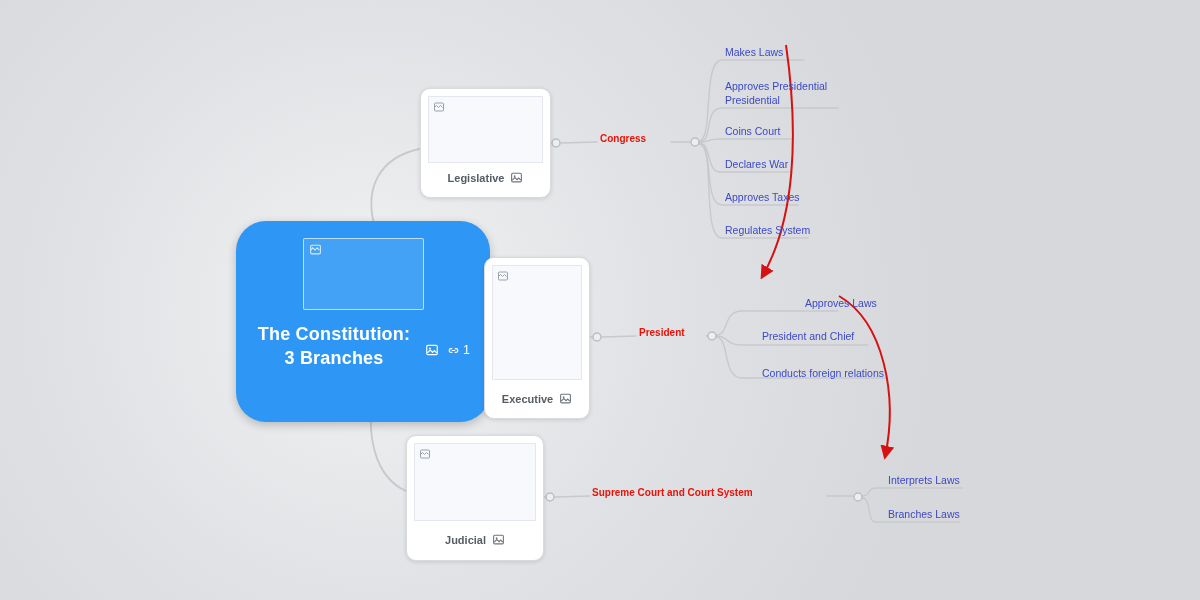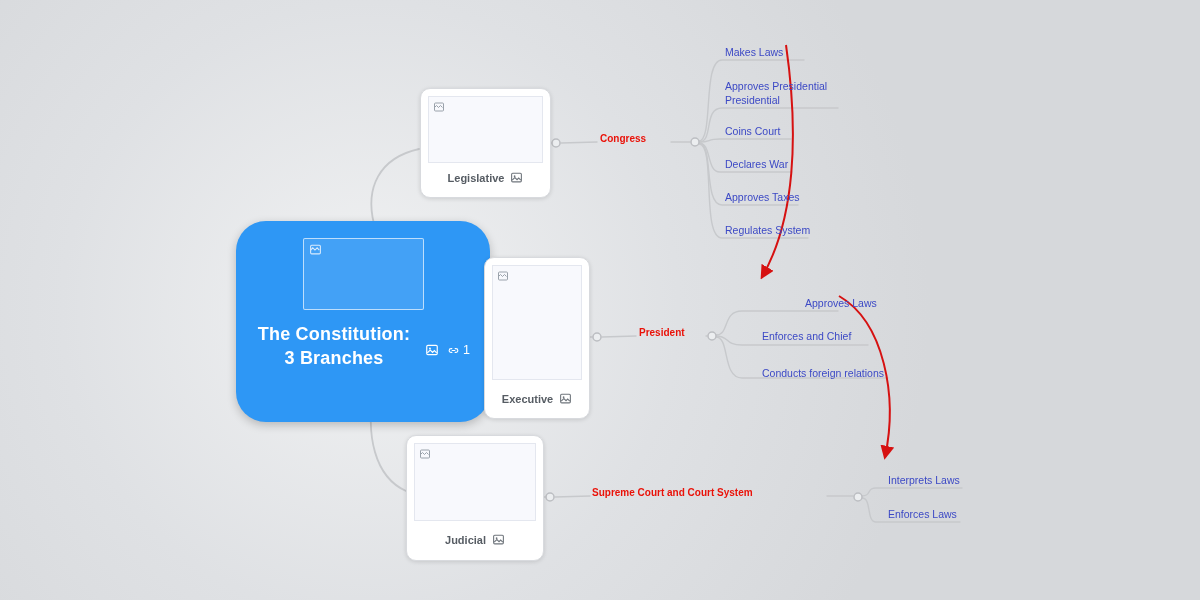--- a/index.html
+++ b/index.html
@@ -232,19 +232,19 @@
   <div class="topic" id="topic-supreme">Supreme Court and Court System</div>
 
   <div class="subtopic" id="st-c0">Makes Laws</div>
   <div class="subtopic" id="st-c1">Approves Presidential Presidential</div>
   <div class="subtopic" id="st-c2">Coins Court</div>
   <div class="subtopic" id="st-c3">Declares War</div>
   <div class="subtopic" id="st-c4">Approves Taxes</div>
   <div class="subtopic" id="st-c5">Regulates System</div>
 
   <div class="subtopic" id="st-p0">Approves Laws</div>
-  <div class="subtopic" id="st-p1">Enforces and Chief</div>
+  <div class="subtopic" id="st-p1">President and Chief</div>
   <div class="subtopic" id="st-p2">Conducts foreign relations</div>
 
   <div class="subtopic" id="st-s0">Interprets Laws</div>
-  <div class="subtopic" id="st-s1">Enforces Laws</div>
+  <div class="subtopic" id="st-s1">Branches Laws</div>
 
 </div>
 
 </body></html>

